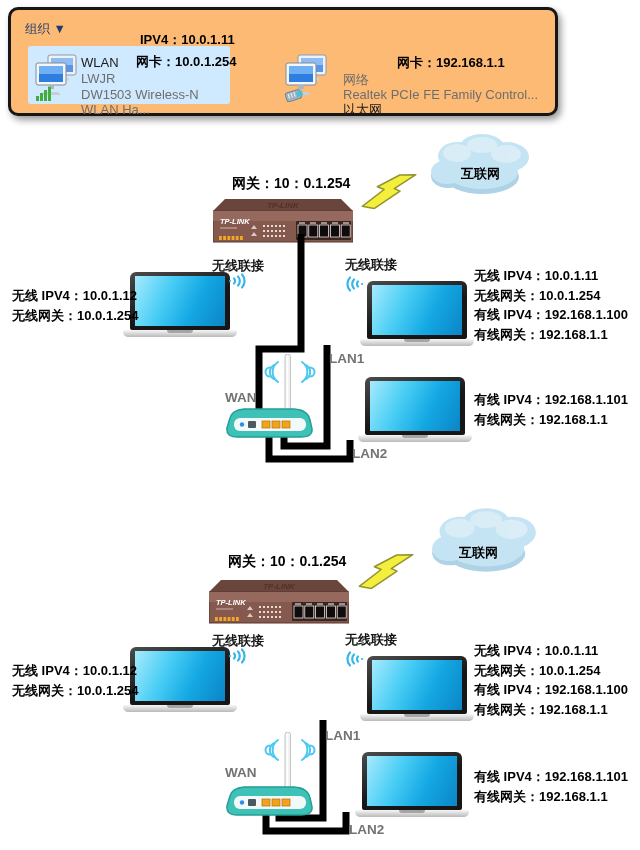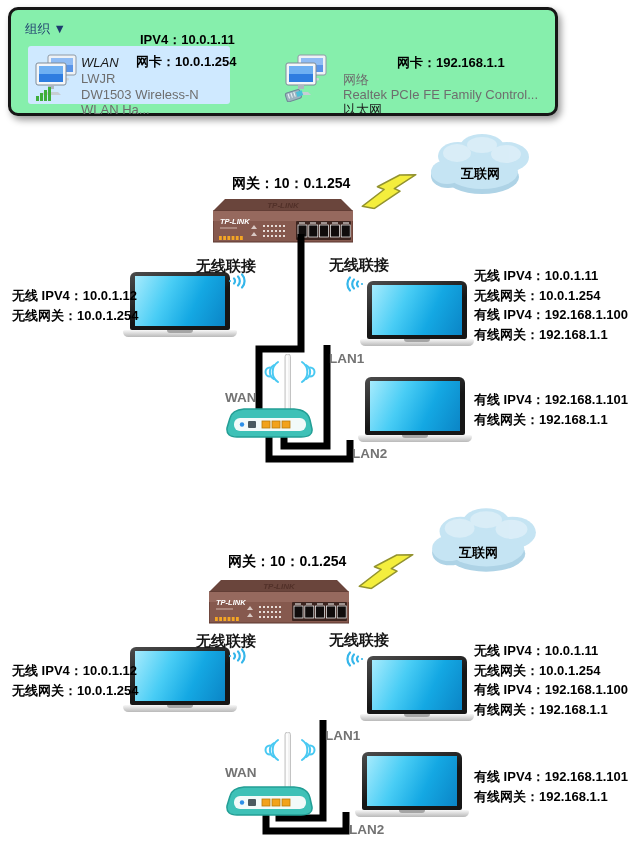--- a/index.html
+++ b/index.html
@@ -3,25 +3,25 @@
 <meta charset="utf-8">
 <style>
   html,body{margin:0;padding:0;background:#fff;}
   .canvas{position:relative;width:640px;height:850px;background:#fff;overflow:hidden;
           font-family:"Liberation Sans","DejaVu Sans",sans-serif;color:#000;}
   .abs{position:absolute;}
   .b13{font-size:13px;font-weight:bold;color:#000000;white-space:nowrap;}
   .b14{font-size:14px;font-weight:bold;color:#000;white-space:nowrap;}
   .title{font-size:12.5px;font-weight:bold;color:#000;white-space:nowrap;letter-spacing:.3px;}
   .iplines div{font-size:13px;font-weight:bold;line-height:19.6px;white-space:nowrap;}
-  .wl-label{font-size:15px;font-weight:bold;color:#161616;white-space:nowrap;}
+  .wl-label{font-size:13px;font-weight:bold;color:#161616;white-space:nowrap;margin-left:16px;}
   .lanlabel{font-size:13.5px;font-weight:bold;color:#737373;white-space:nowrap;}
 
   
-  .panel{left:8px;top:7px;width:544px;height:103px;background:#86efac;border:3px solid #161616;
+  .panel{left:8px;top:7px;width:544px;height:103px;background:#fdba74;border:3px solid #161616;
          border-radius:10px;box-shadow:3px 4px 7px rgba(0,0,0,.4);z-index:20;}
   .panel .menu{left:14px;top:11px;font-size:12.5px;color:#1e3c6e;cursor:default;}
   .panel .sel{left:17px;top:36px;width:202px;height:58px;background:#cfe9ff;border-radius:3px;}
   .pn-name{font-size:13px;color:#1a1a1a;}
   .pn-sub{font-size:13px;color:#6e6e6e;}
   .pn-ann{font-size:13px;font-weight:bold;color:#000;white-space:nowrap;}
 
   
   .laptop{width:100px;z-index:6;}
   .lap-lid{height:58px;background:linear-gradient(160deg,#4c4c4c,#161616 55%);
@@ -59,21 +59,21 @@
           <rect x="13" y="31" width="6" height="4" fill="#aeb7c0"></rect>
           <path d="M9 38 h14 l3 3 h-20 z" fill="#c7ced5"></path>
           <g fill="#3fae3c">
             <rect x="1" y="42" width="3" height="5"></rect>
             <rect x="5" y="39" width="3" height="8"></rect>
             <rect x="9" y="36" width="3" height="11"></rect>
             <rect x="13" y="33" width="3" height="14"></rect>
           </g>
         </g>
       </svg>
-      <div class="abs pn-name" style="left:48px;top:3px;font-style:italic;">WLAN</div>
+      <div class="abs pn-name" style="left:48px;top:3px;">WLAN</div>
       <div class="abs pn-sub" style="left:48px;top:19px;">LWJR</div>
       <div class="abs pn-sub" style="left:48px;top:35px;">DW1503 Wireless-N WLAN Ha...</div>
     </div>
     <div class="abs pn-ann" style="left:129px;top:21px;">IPV4：10.0.1.11</div>
     <div class="abs pn-ann" style="left:125px;top:43px;">网卡：10.0.1.254</div>
 
     <div class="abs" style="left:273px;top:42px;width:260px;height:56px;">
       <svg class="abs" style="left:0px;top:2px;" width="44" height="48" viewBox="0 0 44 48">
         <g>
           <rect x="14" y="1" width="28" height="20" rx="2" fill="#eef2f6" stroke="#8e9aa6"></rect>

